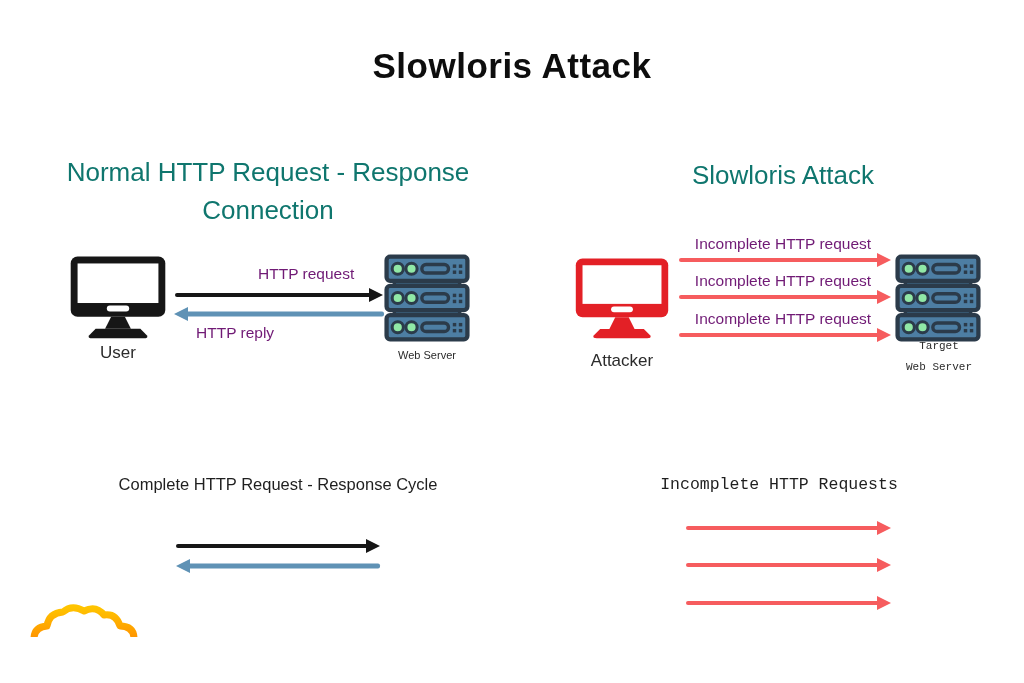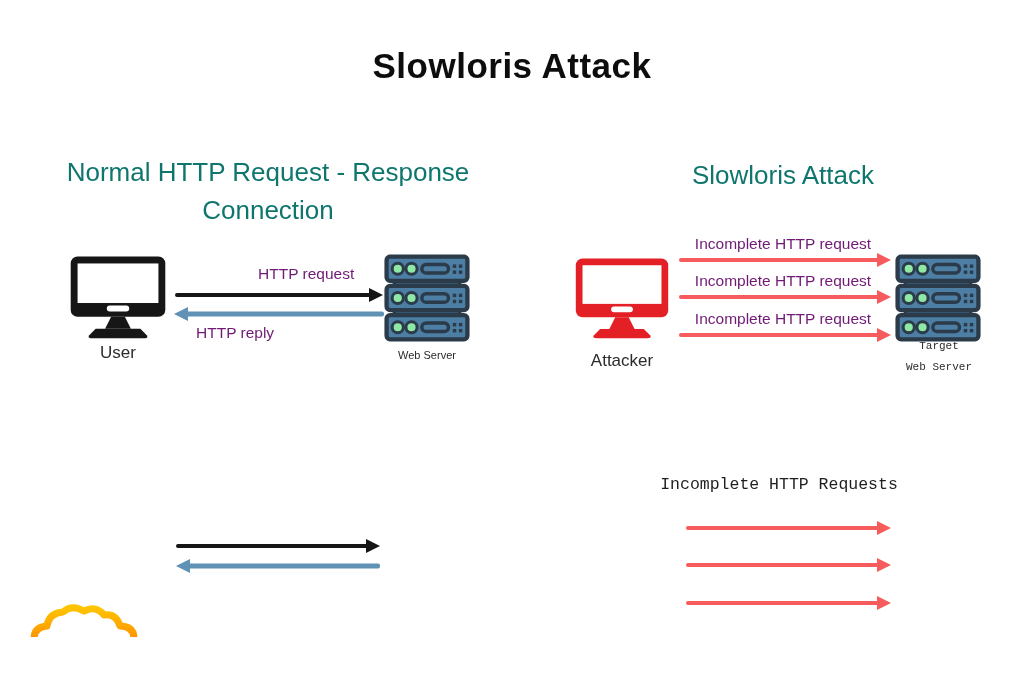--- a/index.html
+++ b/index.html
@@ -132,20 +132,21 @@
   </div>
 
   <svg class="icon" style="left:895px; top:253px;" width="86" height="90" viewBox="0 0 100 104">
     <use href="#server-shape"></use>
   </svg>
   <div class="clabel srv-label" style="left:939px; top:336px;font-family:Liberation Mono, monospace;">
     <div>Target</div>
     <div>Web Server</div>
   </div>
 
+  <div class="clabel legend-title" style="left:278px; top:475px;">Complete HTTP Request - Response Cycle</div>
   <div class="arrow right c-black" style="left:176px; top:538px; width:204px;">
     <span class="shaft"></span>
     <span class="head"></span>
   </div>
   <div class="arrow left c-blue" style="left:176px; top:558px; width:204px;">
     <span class="shaft"></span>
     <span class="head"></span>
   </div>
 
   <div class="clabel legend-title" style="left:779px; top:475px;font-family:Liberation Mono, monospace;">Incomplete HTTP Requests</div>

